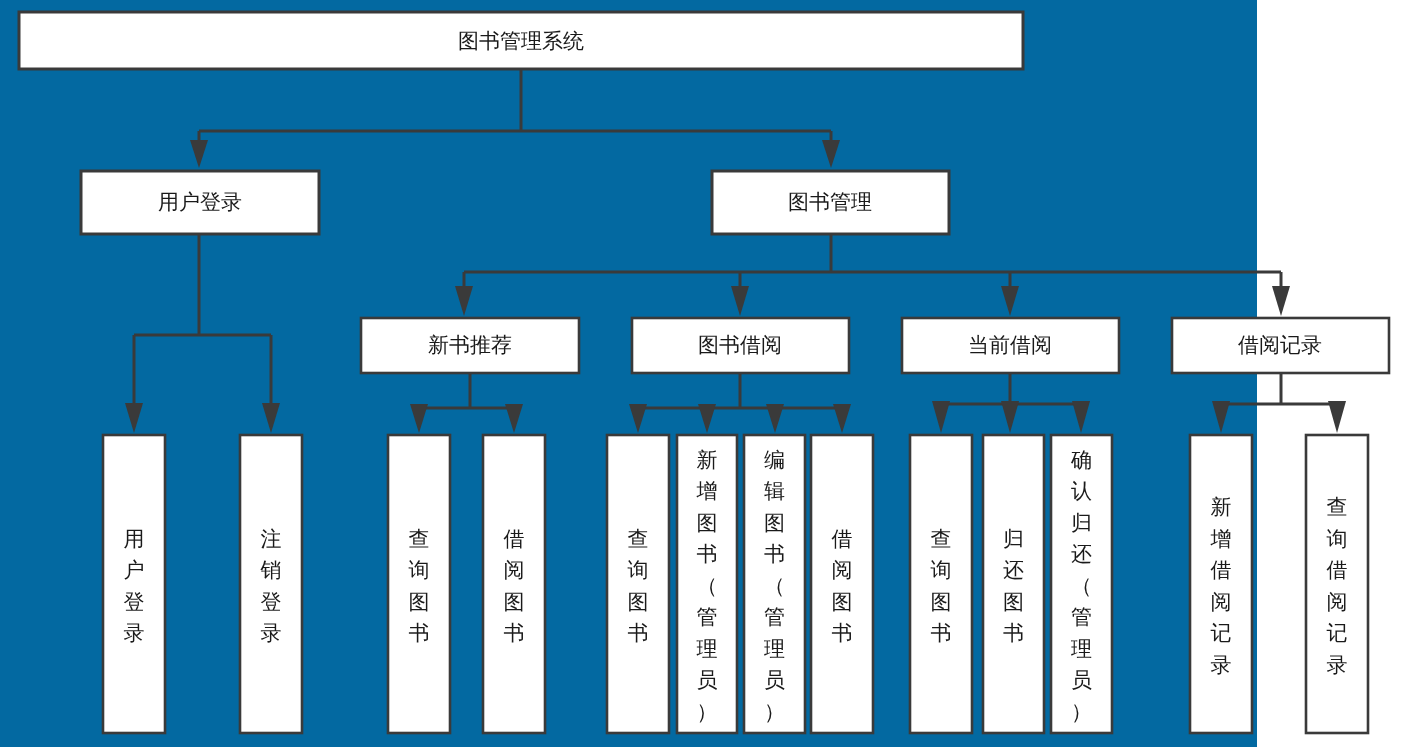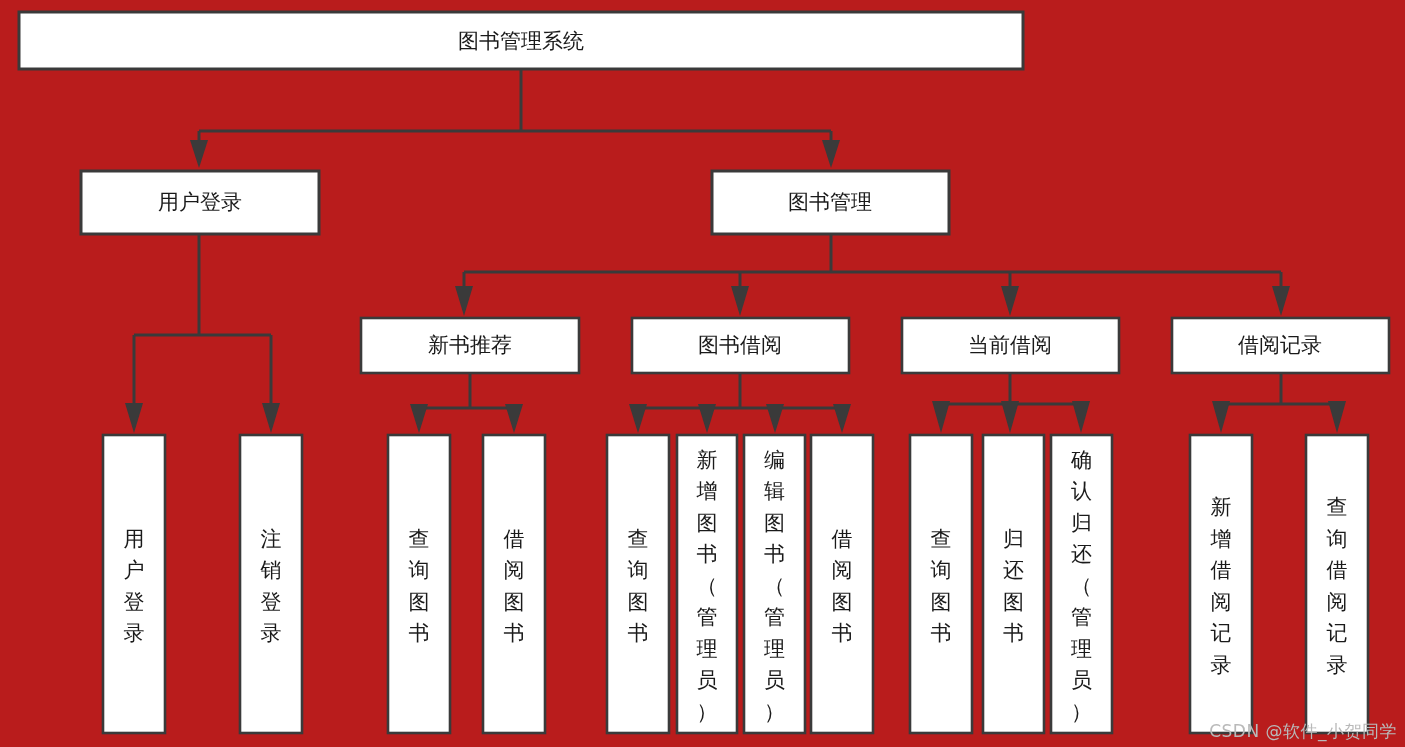--- a/index.html
+++ b/index.html
@@ -9,23 +9,23 @@
     background: #ffffff;
   }
   body {
     width: 1405px;
     height: 747px;
     font-family: "DejaVu Sans", "Liberation Sans", sans-serif;
     overflow: hidden;
   }
   #diagram-root {
     position: relative;
-    width: 1405px;
+    width: 1257px;
     height: 747px;
-    background: #b91c1c;
+    background: #0369a1;
   }
   svg#tree-svg {
     display: block;
     width: 1405px;
     height: 747px;
   }
   .node-box {
     fill: #ffffff;
     stroke: #3a3a3a;
     stroke-width: 3;
@@ -226,15 +226,14 @@
           <text class="leaf-label-v" x="1221" y="514.07"><tspan x="1221">新</tspan><tspan x="1221" dy="31.5">增</tspan><tspan x="1221" dy="31.5">借</tspan><tspan x="1221" dy="31.5">阅</tspan><tspan x="1221" dy="31.5">记</tspan><tspan x="1221" dy="31.5">录</tspan></text>
         </g>
         <g>
           <rect class="node-box-thin" x="1306" y="435" width="62" height="298"></rect>
           <text class="leaf-label-v" x="1337" y="514.07"><tspan x="1337">查</tspan><tspan x="1337" dy="31.5">询</tspan><tspan x="1337" dy="31.5">借</tspan><tspan x="1337" dy="31.5">阅</tspan><tspan x="1337" dy="31.5">记</tspan><tspan x="1337" dy="31.5">录</tspan></text>
         </g>
       </g>
 
   </svg>
 
-  <div class="watermark-text">CSDN @软件_小贺同学</div>
 
 </div>
 
 </body></html>

